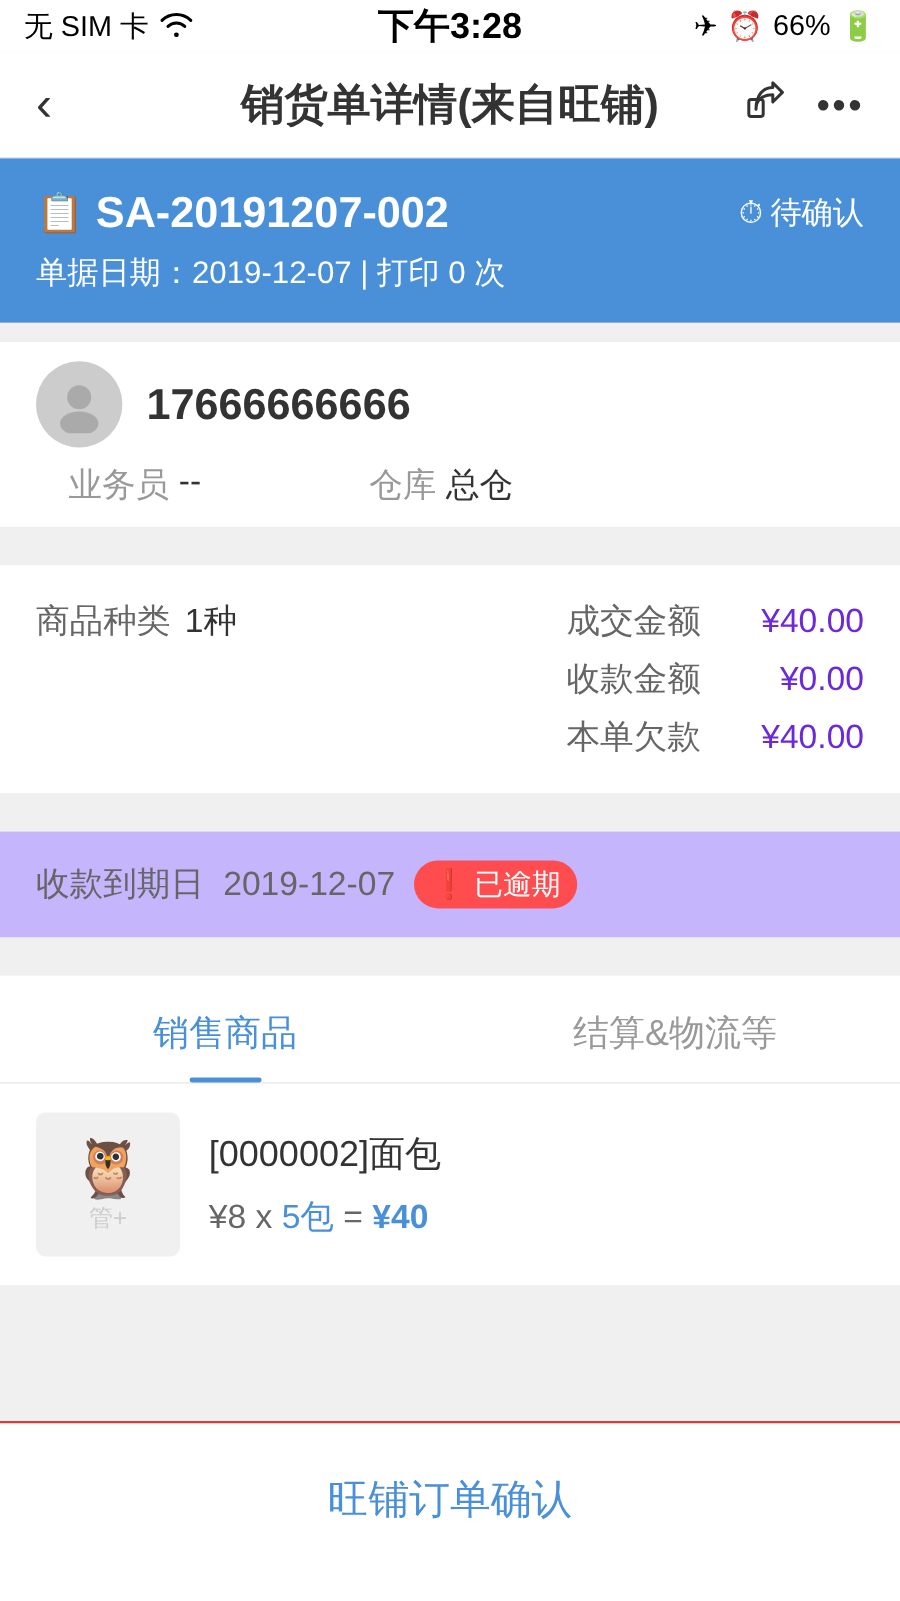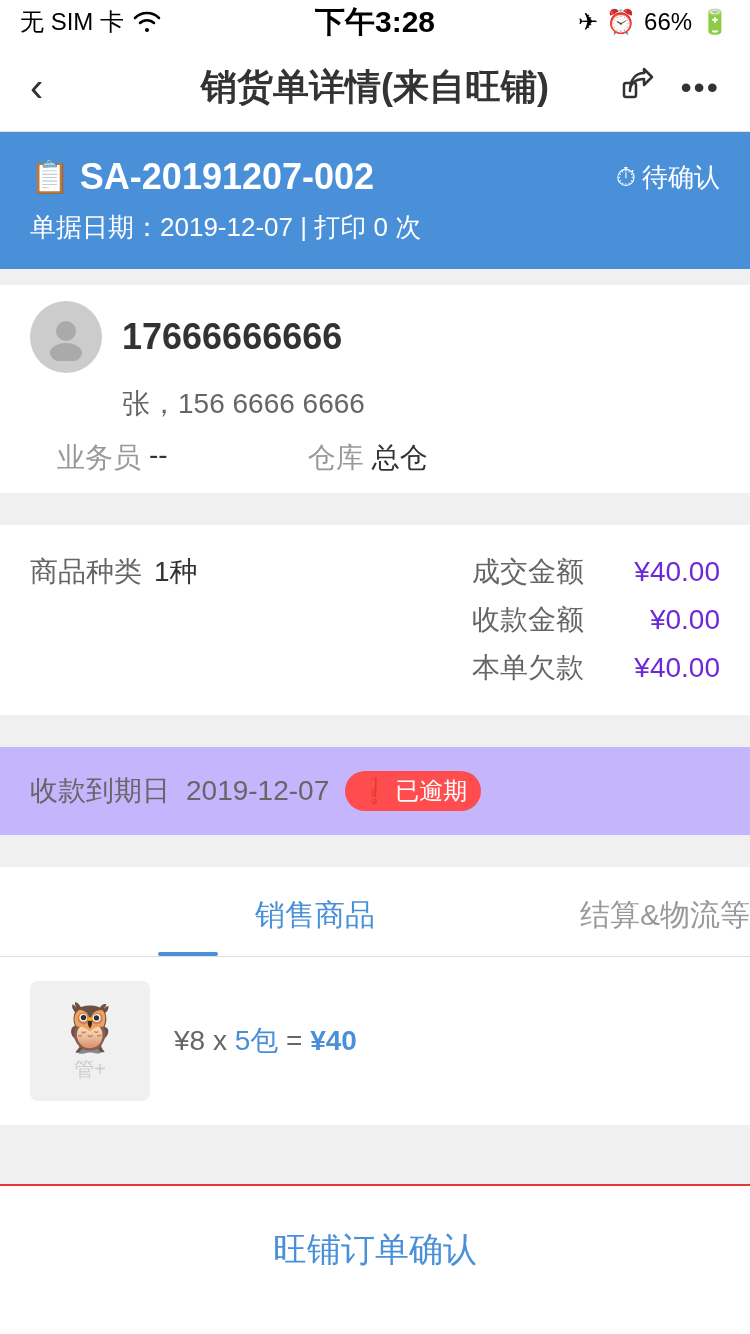--- a/index.html
+++ b/index.html
@@ -227,21 +227,21 @@
 
     
     .tabs-section {
       background: #fff;
       border-bottom: 1px solid #e0e0e0;
       display: flex;
       margin-bottom: 0;
     }
     .tab-item {
       flex: 1;
-      text-align: right;
+      text-align: center;
       padding: 28px 0 20px;
       font-size: 30px;
       color: #999;
       position: relative;
       cursor: pointer;
     }
     .tab-item.active {
       color: #4A90D9;
     }
     .tab-item.active::after {
@@ -405,21 +405,20 @@
 <div class="customer-section">
   <div class="customer-top">
     <div class="avatar">
       <svg width="48" height="48" viewBox="0 0 48 48">
         <circle cx="24" cy="18" r="10" fill="#aaa"></circle>
         <ellipse cx="24" cy="40" rx="16" ry="10" fill="#aaa"></ellipse>
       </svg>
     </div>
     <div class="customer-name">17666666666</div>
   </div>
-  <div class="customer-sub">张，156 6666 6666</div>
   <div class="customer-meta">
     <div class="meta-item">
       <span class="meta-label">业务员</span>
       <span class="meta-value">--</span>
     </div>
     <div class="meta-item" style="margin-left:80px;">
       <span class="meta-label">仓库</span>
       <span class="meta-value">总仓</span>
     </div>
   </div>
@@ -471,20 +470,21 @@
 </div>
 
 <div class="product-section">
   <div class="product-thumb">
     <div class="owl-logo">
       <span style="font-size:48px; color:#ccc;">🦉</span>
       <span style="font-size:20px; color:#ccc;">管+</span>
     </div>
   </div>
   <div class="product-info">
+    <div class="product-name">[0000002]面包</div>
     <div class="product-price">
       <span>¥8</span>
       <span>x</span>
       <span class="qty">5包</span>
       <span>=</span>
       <span class="total">¥40</span>
     </div>
   </div>
 </div>
 

